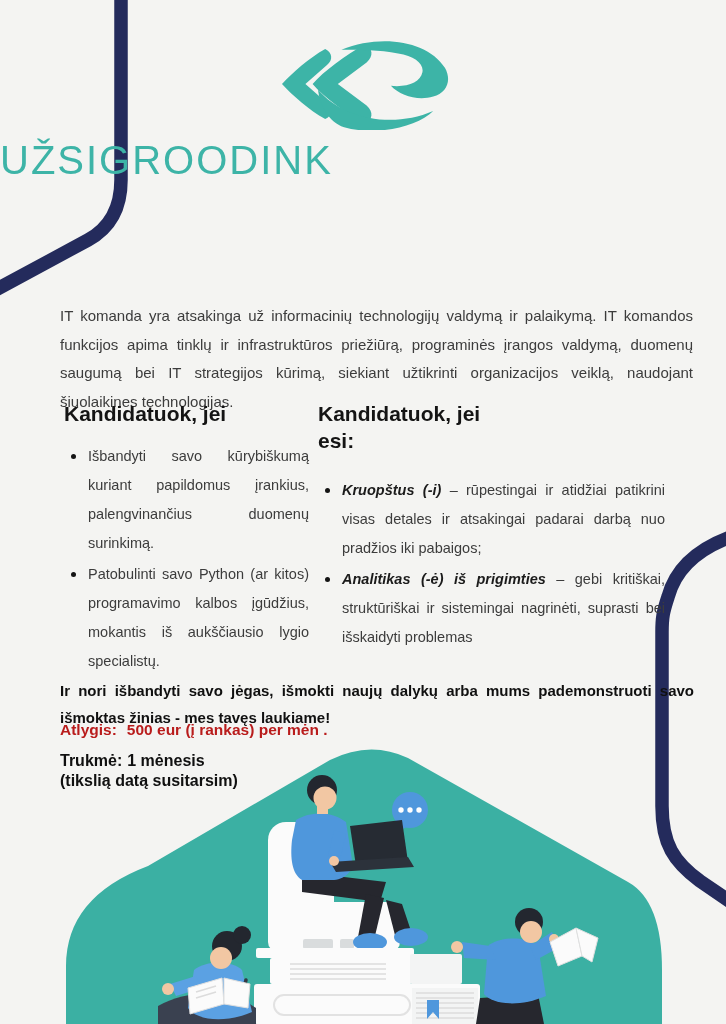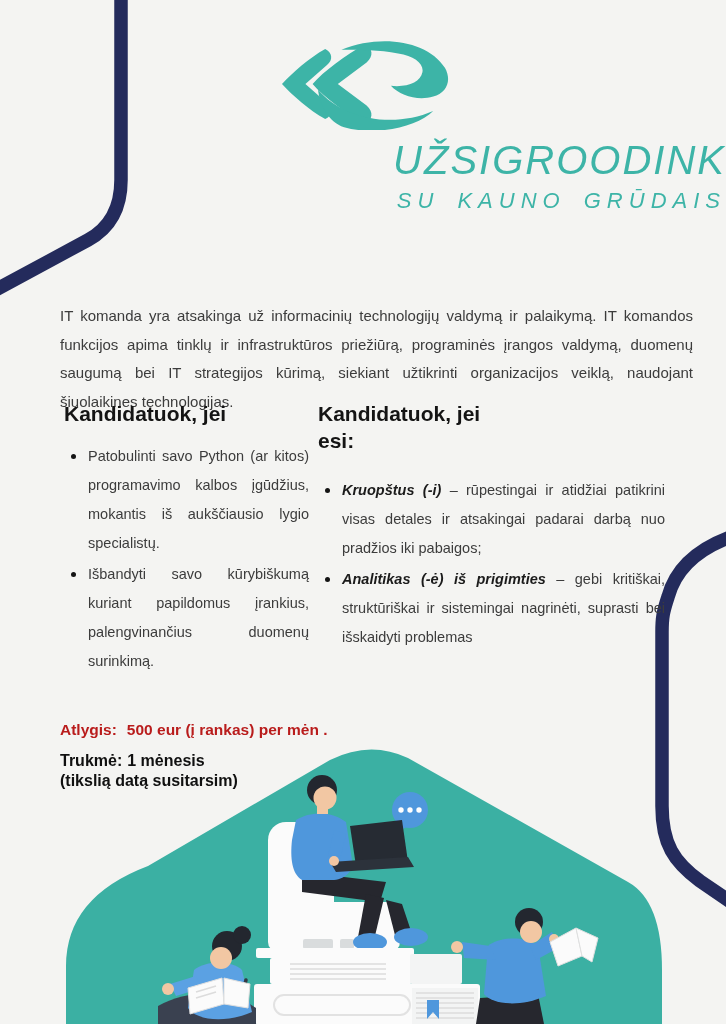--- a/index.html
+++ b/index.html
@@ -9,21 +9,21 @@
     font-family:"Liberation Sans",sans-serif;
   }
   svg{display:block;}
   .layer{position:absolute;left:0;top:0;}
 
   
   .bg-strokes{width:726px;height:1024px;}
   .s-navy{stroke:var(--navy,#242B5C);stroke-width:13.5;fill:none;}
 
   
-  .logo{position:absolute;top:38px;left:0;width:726px;text-align:right;font-style:italic;}
+  .logo{position:absolute;top:38px;left:0;width:726px;text-align:left;}
   .leaf{margin:0 auto;}
   .f-teal-logo{fill:var(--teal,#3DB4A7);}
   .brand{
     margin:6px 0 0 0;font-size:40px;font-weight:400;letter-spacing:2px;
     color:var(--teal,#3DB4A7);line-height:48px;
   }
   .tagline{
     margin:4px 0 0 0;font-size:22px;font-weight:400;letter-spacing:6px;
     padding-left:6px;color:var(--teal,#3DB4A7);line-height:26px;word-spacing:6px;
   }
@@ -100,46 +100,46 @@
   </svg>
 
   <div class="logo">
     <svg class="leaf" width="180" height="92" viewBox="0 0 200 102">
       <path class="f-teal-logo" d="M58 12 C40 22 22 38 10 51 C22 64 40 80 58 90 C66 86 67 78 60 72 L36 51 L60 30 C67 24 66 16 58 12 Z"></path>
       <path class="f-teal-logo" d="M102 7 C80 19 56 37 44 51 C56 65 80 83 102 95 C111 91 112 82 104 75 L72 51 L104 27 C112 20 111 11 102 7 Z"></path>
       <path class="f-teal-logo" d="M76 13 C120 -5 172 3 191 33 C199 47 193 61 178 65 C161 70 141 64 131 53 C149 55 164 49 166 38 C168 28 157 20 139 17 C118 13 97 13 76 13 Z"></path>
       <path class="f-teal-logo" d="M50 57 C76 89 132 101 178 81 C160 99 114 109 79 99 C62 93 52 75 50 57 Z"></path>
     </svg>
     <h1 class="brand">UŽSIGROODINK</h1>
-    <h2 class="tagline">SU KAUNO GRŪDAIS</h2>
   </div>
 
   <p class="intro">IT komanda yra atsakinga už informacinių technologijų valdymą ir palaikymą. IT komandos funkcijos apima tinklų ir infrastruktūros priežiūrą, programinės įrangos valdymą, duomenų saugumą bei IT strategijos kūrimą, siekiant užtikrinti organizacijos veiklą, naudojant šiuolaikines technologijas.</p>
 
   <div class="col col-left">
     <div class="col-heading">
       <div>Kandidatuok, jei</div>
     </div>
     <ul class="bullets">
+      <li><span class="blt-bold"></span><span>Išbandyti savo kūrybiškumą kuriant papildomus įrankius, palengvinančius duomenų surinkimą.</span></li>
       <li><span class="blt-bold"></span><span>Patobulinti savo Python (ar kitos) programavimo kalbos įgūdžius, mokantis iš aukščiausio lygio specialistų.</span></li>
-      <li><span class="blt-bold"></span><span>Išbandyti savo kūrybiškumą kuriant papildomus įrankius, palengvinančius duomenų surinkimą.</span></li>
     </ul>
   </div>
 
   <div class="col col-right">
     <div class="col-heading">
       <div>Kandidatuok, jei</div>
       <div>esi:</div>
     </div>
     <ul class="bullets">
       <li><span class="blt-bold">Kruopštus (-i)</span><span> – rūpestingai ir atidžiai patikrini visas detales ir atsakingai padarai darbą nuo pradžios iki pabaigos;</span></li>
       <li><span class="blt-bold">Analitikas (-ė) iš prigimties</span><span> – gebi kritiškai, struktūriškai ir sistemingai nagrinėti, suprasti bei išskaidyti problemas</span></li>
     </ul>
   </div>
 
+  <p class="cta">Ir nori išbandyti savo jėgas, išmokti naujų dalykų arba mums pademonstruoti savo išmoktas žinias - mes tavęs laukiame!</p>
 
   <div class="salary">
     <span>Atlygis:</span><span class="val">500 eur (į rankas) per mėn .</span>
   </div>
 
   <div class="duration">
     <div><span>Trukmė:</span><span class="val">1 mėnesis</span></div>
     <div>(tikslią datą susitarsim)</div>
   </div>
 

